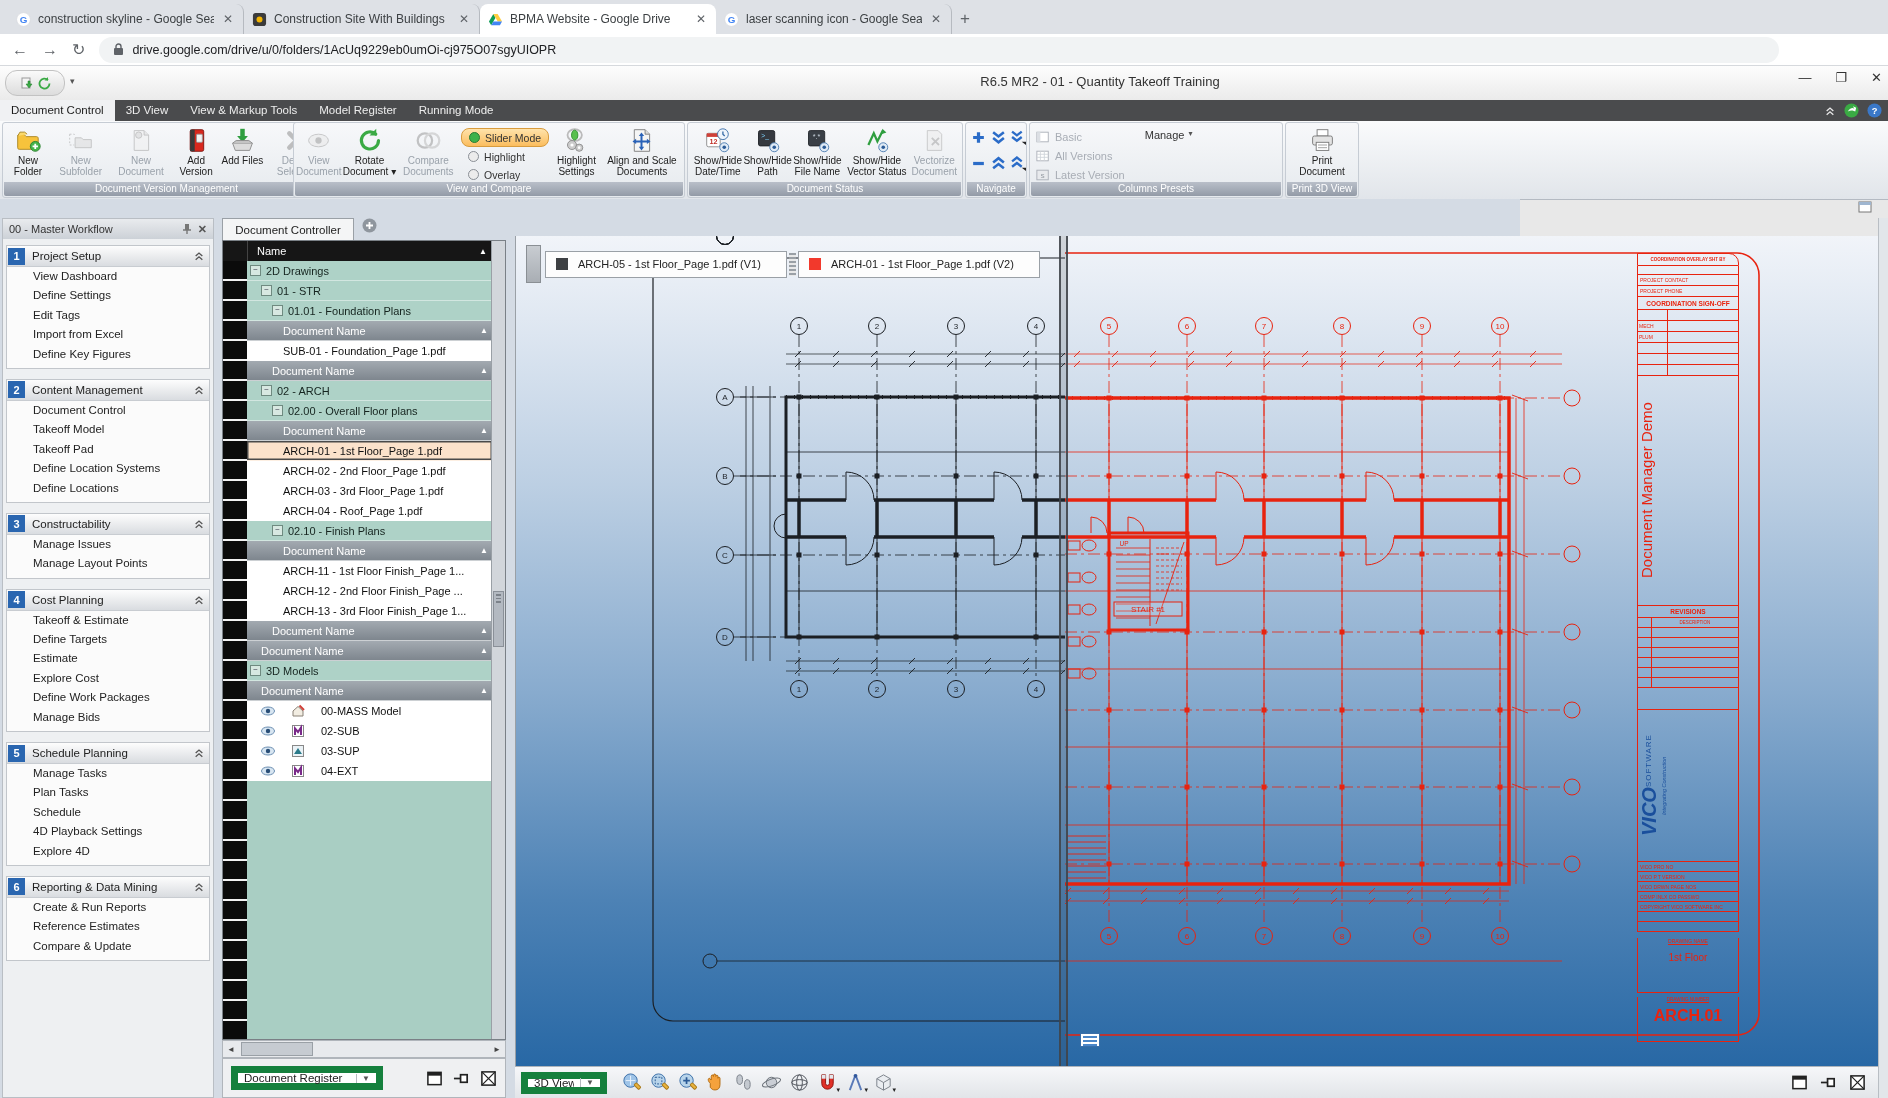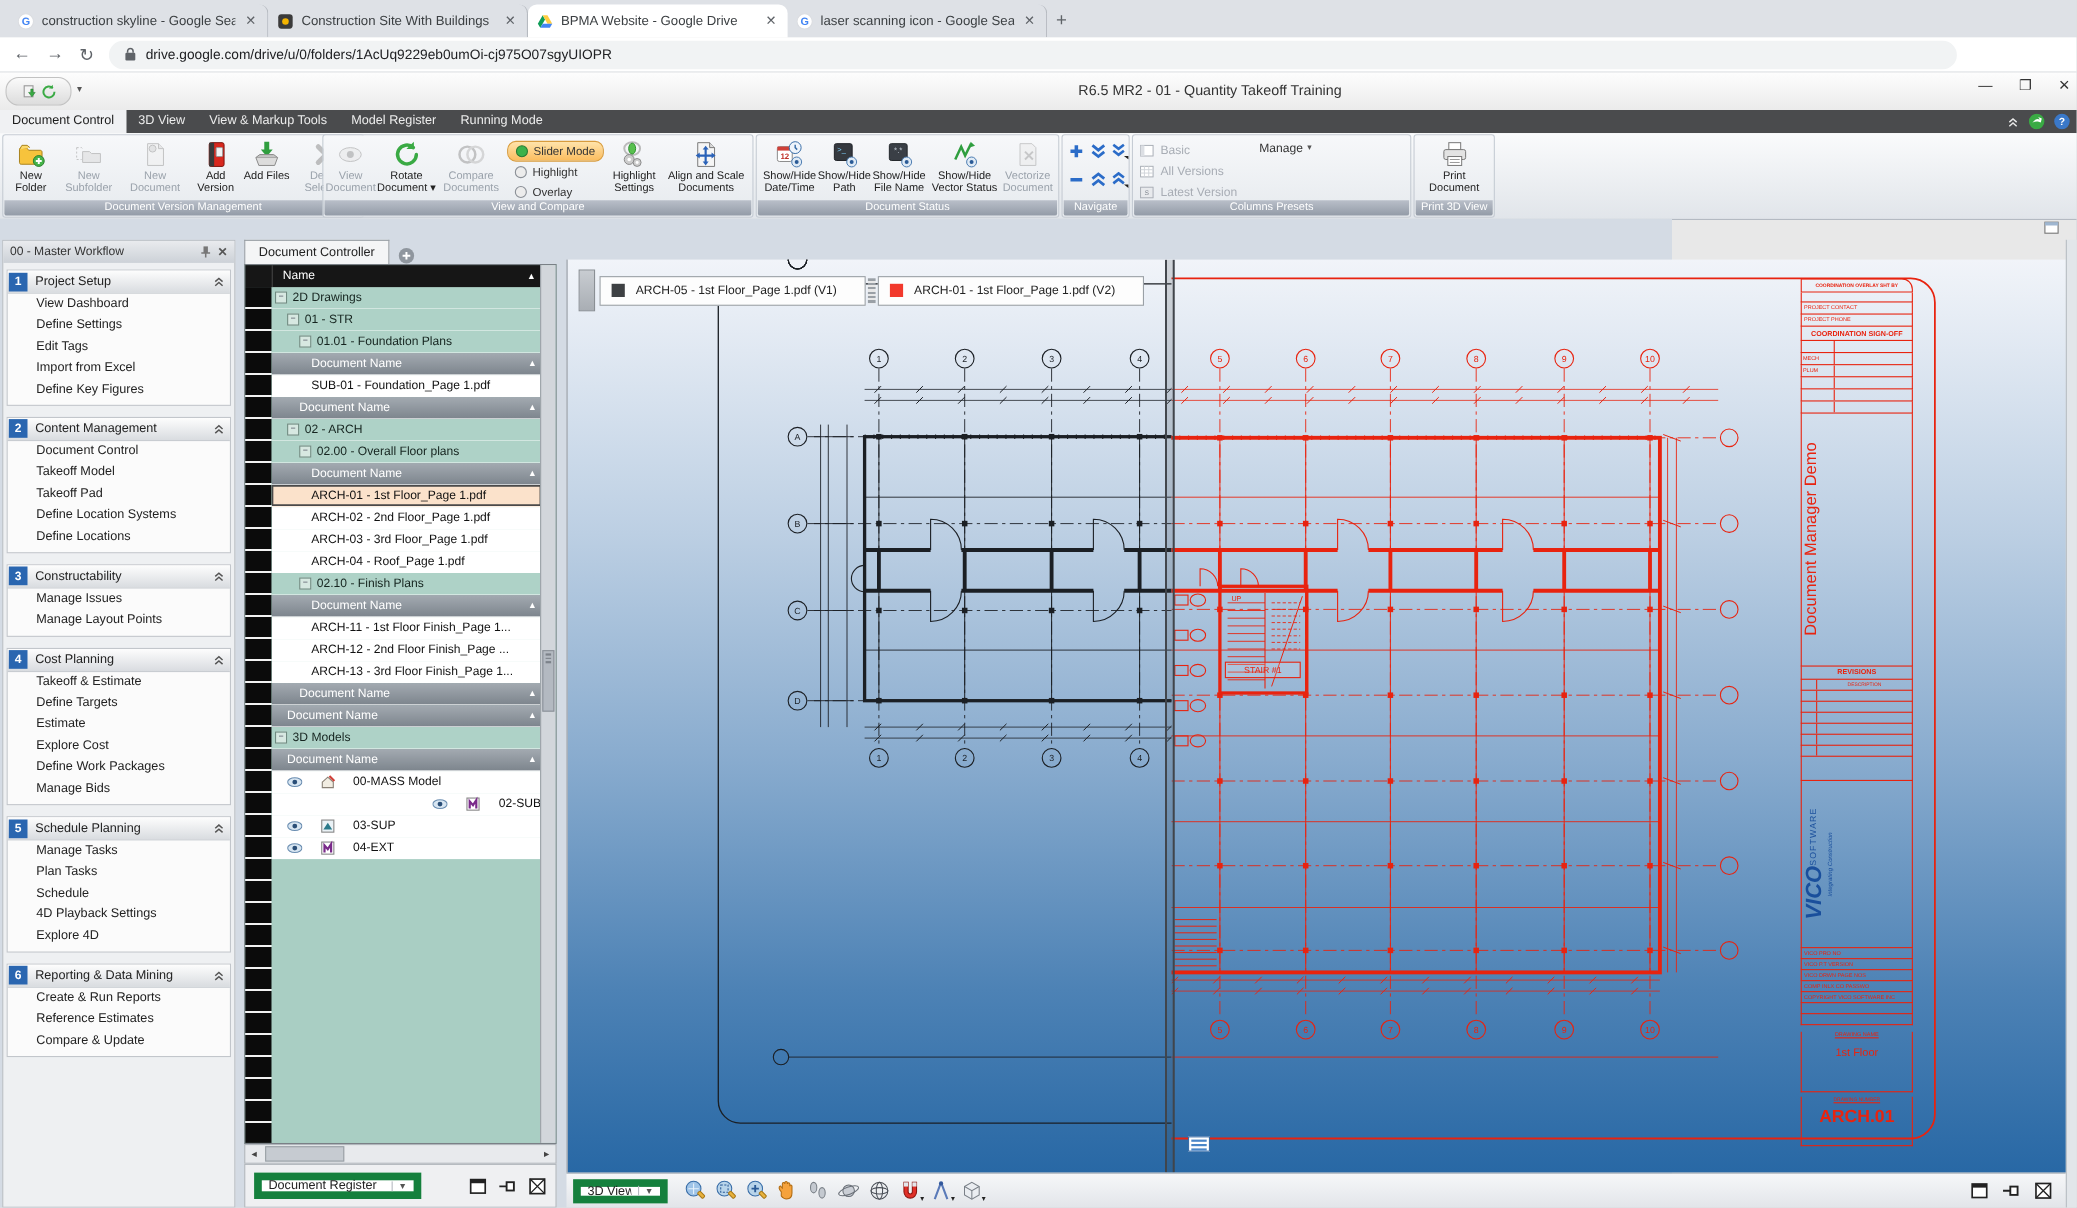--- a/index.html
+++ b/index.html
@@ -54,21 +54,21 @@
   #wfheader{height:20px;background:linear-gradient(#e9ebee,#ccd1d7);display:flex;align-items:center;font-size:11px;color:#333;padding:0 6px;gap:6px;}
   #wfheader .t{flex:1;white-space:nowrap;overflow:hidden;}
   .wfsec{margin:6px 3px 10px 3px;border:1px solid #c2c6cb;background:#fbfbfb;}
   .wfsechdr{height:20px;display:flex;align-items:center;background:linear-gradient(#fdfdfd,#d9dce0);border-bottom:1px solid #c8ccd1;}
   .wfnum{width:17px;height:17px;margin:0 0 0 1px;background:#2a66b0;color:#fff;font-size:11px;font-weight:bold;display:flex;align-items:center;justify-content:center;}
   .wfttl{flex:1;font-size:11.5px;color:#222;padding-left:7px;white-space:nowrap;overflow:hidden;}
   .wfchev{margin-right:5px;}
   .wfitem{height:19.4px;line-height:19.4px;padding-left:26px;font-size:11.5px;color:#222;white-space:nowrap;overflow:hidden;}
   
   #docpanel{position:absolute;left:222px;top:19px;width:284px;height:880px;}
-  #dptabs{height:22px;display:flex;align-items:flex-end;gap:8px;}
+  #dptabs{height:22px;display:flex;gap:8px;}
   #dptab{width:132px;height:22px;background:#f4f5f6;border:1px solid #9aa0a6;border-bottom:none;font-size:11.5px;color:#222;display:flex;align-items:center;justify-content:center;box-sizing:border-box;}
   #treewrap{position:absolute;left:0;top:22px;width:284px;height:800px;background:#a9cec3;border:1px solid #7a8086;box-sizing:border-box;}
   #nameheader{position:absolute;left:0;right:13px;top:0;height:20px;background:#161616;color:#fff;font-size:11px;display:flex;align-items:center;}
   #nameheader .g{width:24px;height:100%;border-right:1px solid #444;}
   #nameheader .t{flex:1;padding-left:9px;}
   #nameheader .s{font-size:8px;padding-right:5px;}
   #gutter{position:absolute;left:0;top:20px;width:24px;bottom:0;background:repeating-linear-gradient(180deg,#0b0b0b 0 18px,#f2f2f2 18px 20px);}
   #rows{position:absolute;left:24px;top:20px;right:13px;bottom:0;background:#a9cec3;overflow:hidden;}
   .trow{height:20px;display:flex;align-items:center;font-size:11px;box-sizing:border-box;border-bottom:1px solid rgba(255,255,255,.45);}
   .trow.group{background:#aed2c7;color:#15241f;}
@@ -751,21 +751,21 @@
                 </svg>
               </span>
               <span class="ic">
                 <svg width="14" height="14" viewBox="0 0 14 14">
                   <path d="M2 7l5-4.5L12 7v5H2z" fill="#f2ede2" stroke="#8a8176"></path>
                   <path d="M8.5 1.5 13 6" stroke="#d04038" stroke-width="2"></path>
                 </svg>
               </span>
               <div>00-MASS Model</div>
             </div>
-            <div class="trow model" style="padding-left: 14px; justify-content: flex-end;">
+            <div class="trow model" style="padding-left: 14px;">
               <span class="ic">
                 <svg width="14" height="10" viewBox="0 0 14 10">
                   <ellipse cx="7" cy="5" rx="6.5" ry="4" fill="#d8e6f2" stroke="#6a8db0"></ellipse>
                   <circle cx="7" cy="5" r="2.2" fill="#2a4e77"></circle>
                 </svg>
               </span>
               <span class="ic">
                 <svg width="14" height="14" viewBox="0 0 14 14">
                   <rect x="1.5" y="1.5" width="11" height="11" fill="#fff" stroke="#888"></rect>
                   <path d="M4 11V4.5L7 8l3-4.5V11" stroke="#7a2a8a" stroke-width="2" fill="none"></path>

